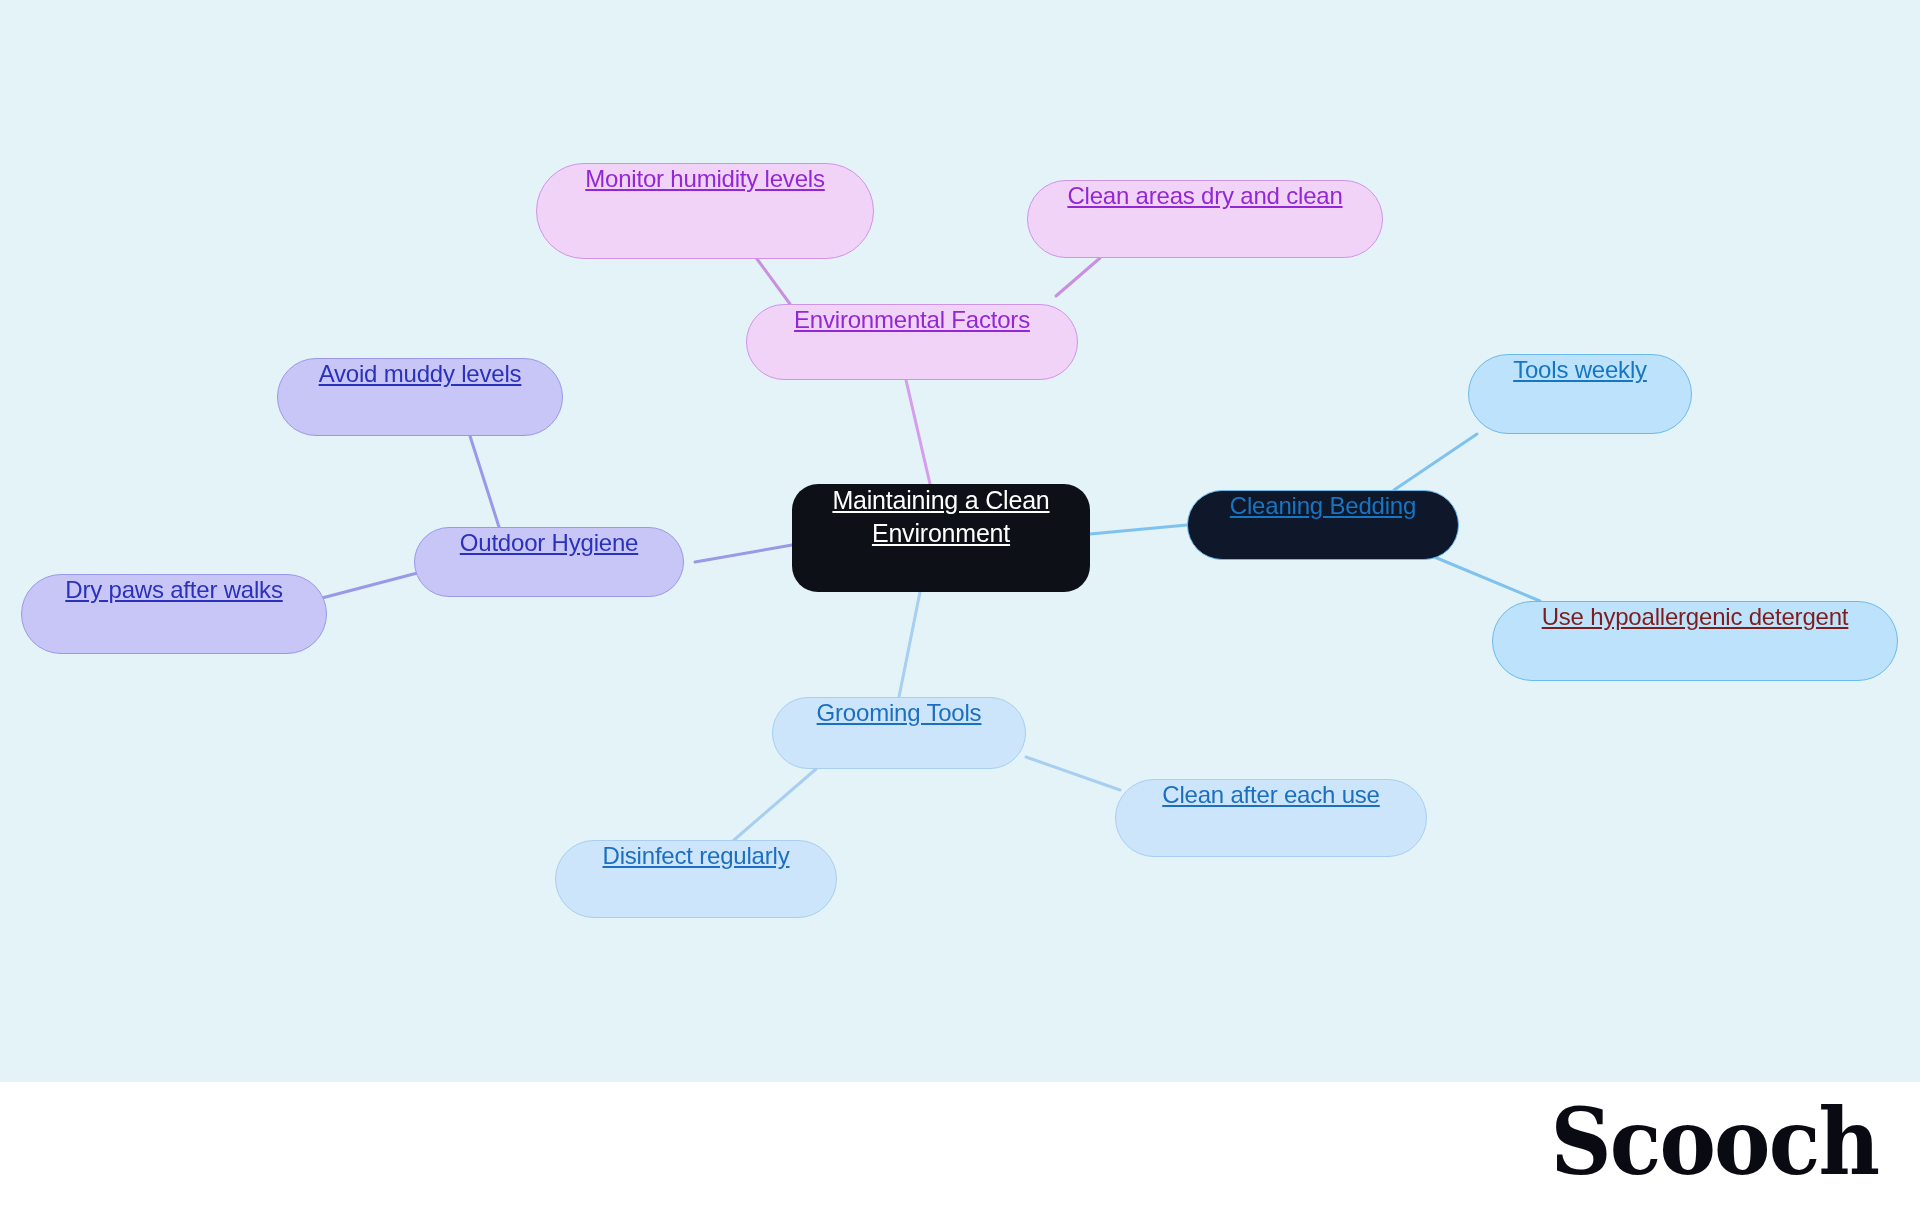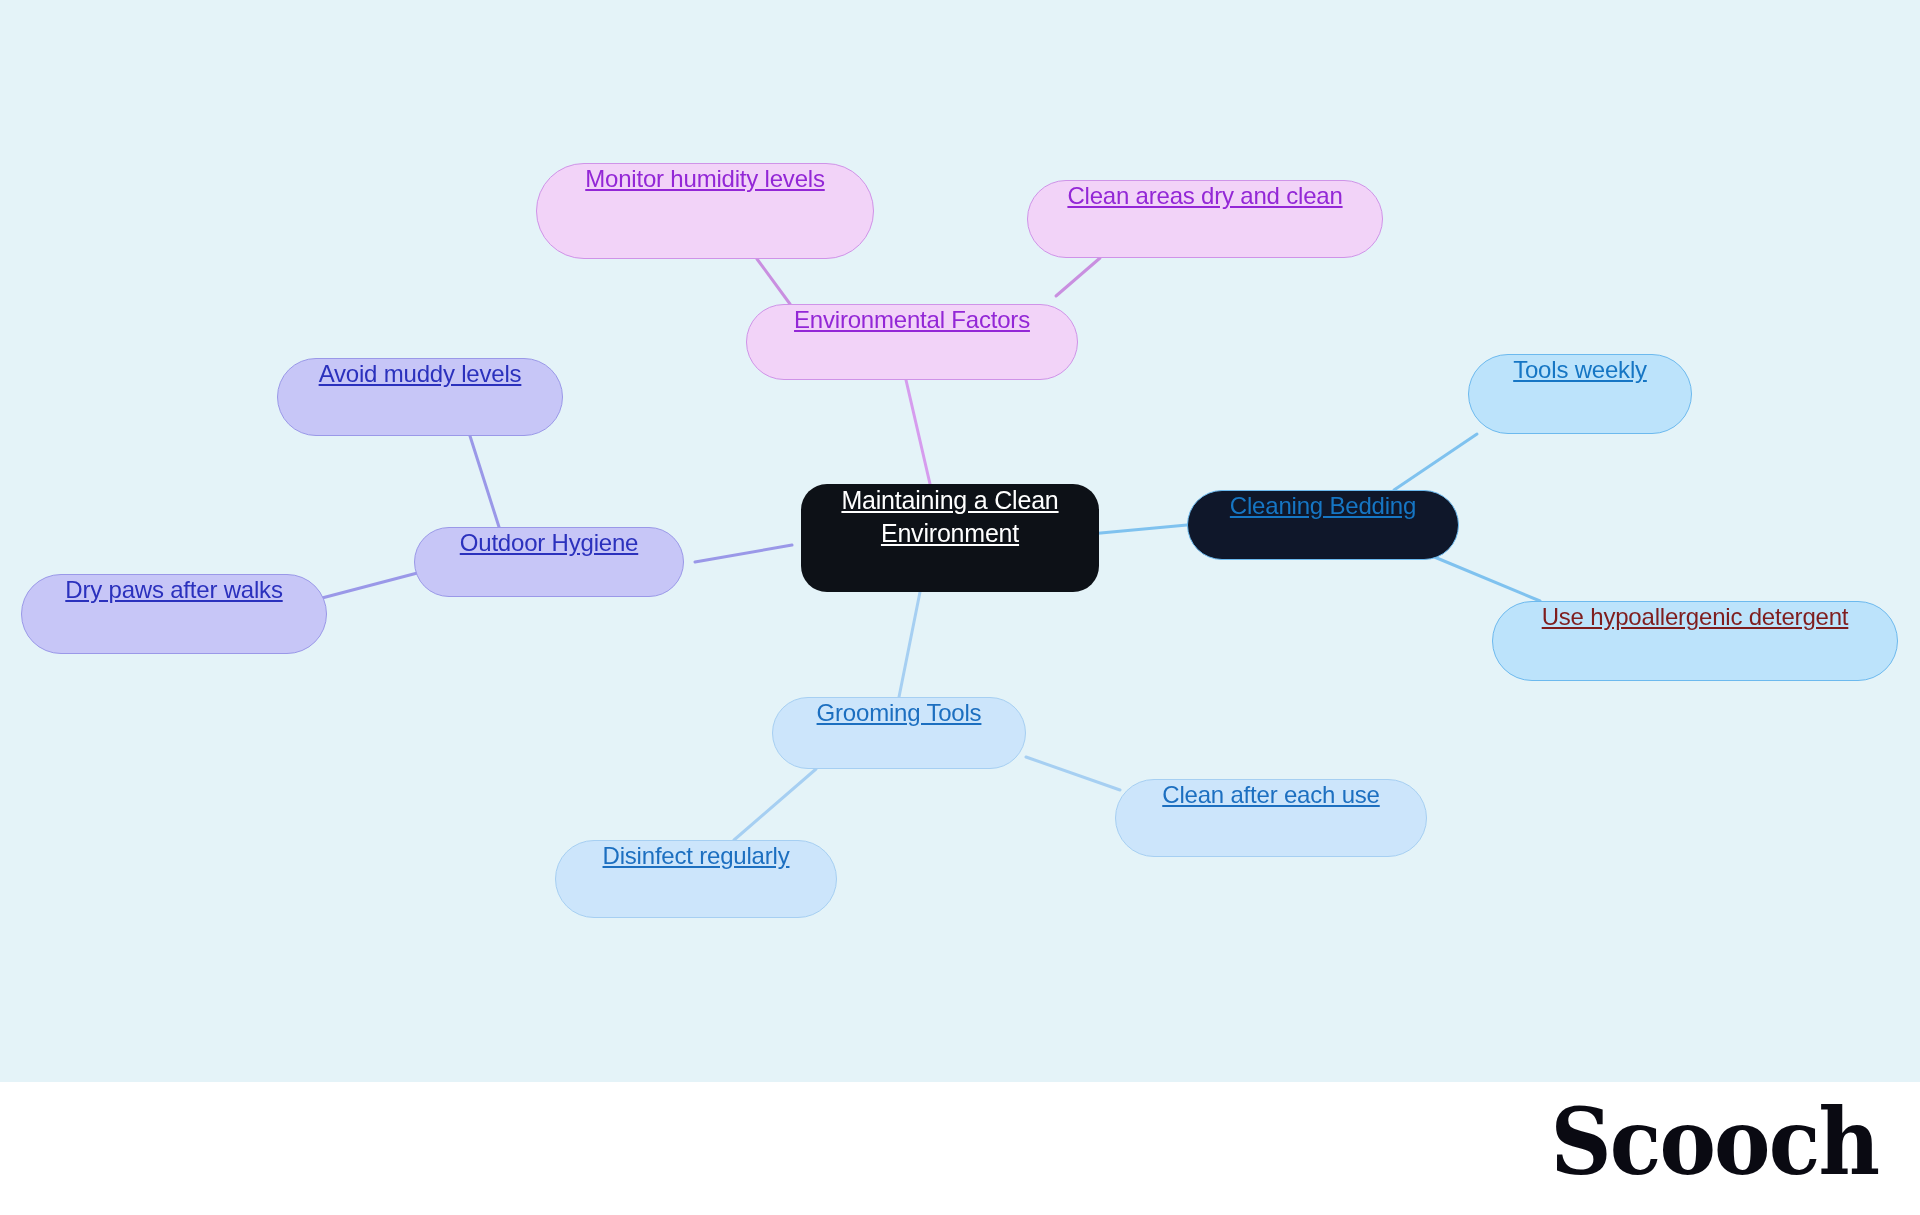--- a/index.html
+++ b/index.html
@@ -57,21 +57,20 @@
     line-height: 1.22;
     letter-spacing: -0.2px;
     text-decoration: underline;
   }
 
   .node-root {
     border-radius: 26px;
     border: none;
     white-space: normal;
     line-height: 1.3;
-    margin-left: 9px;
   }
 
   
   #footer {
     position: absolute;
     left: 0;
     top: 1082px;
     width: 1920px;
     height: 150px;
     background: #ffffff;

